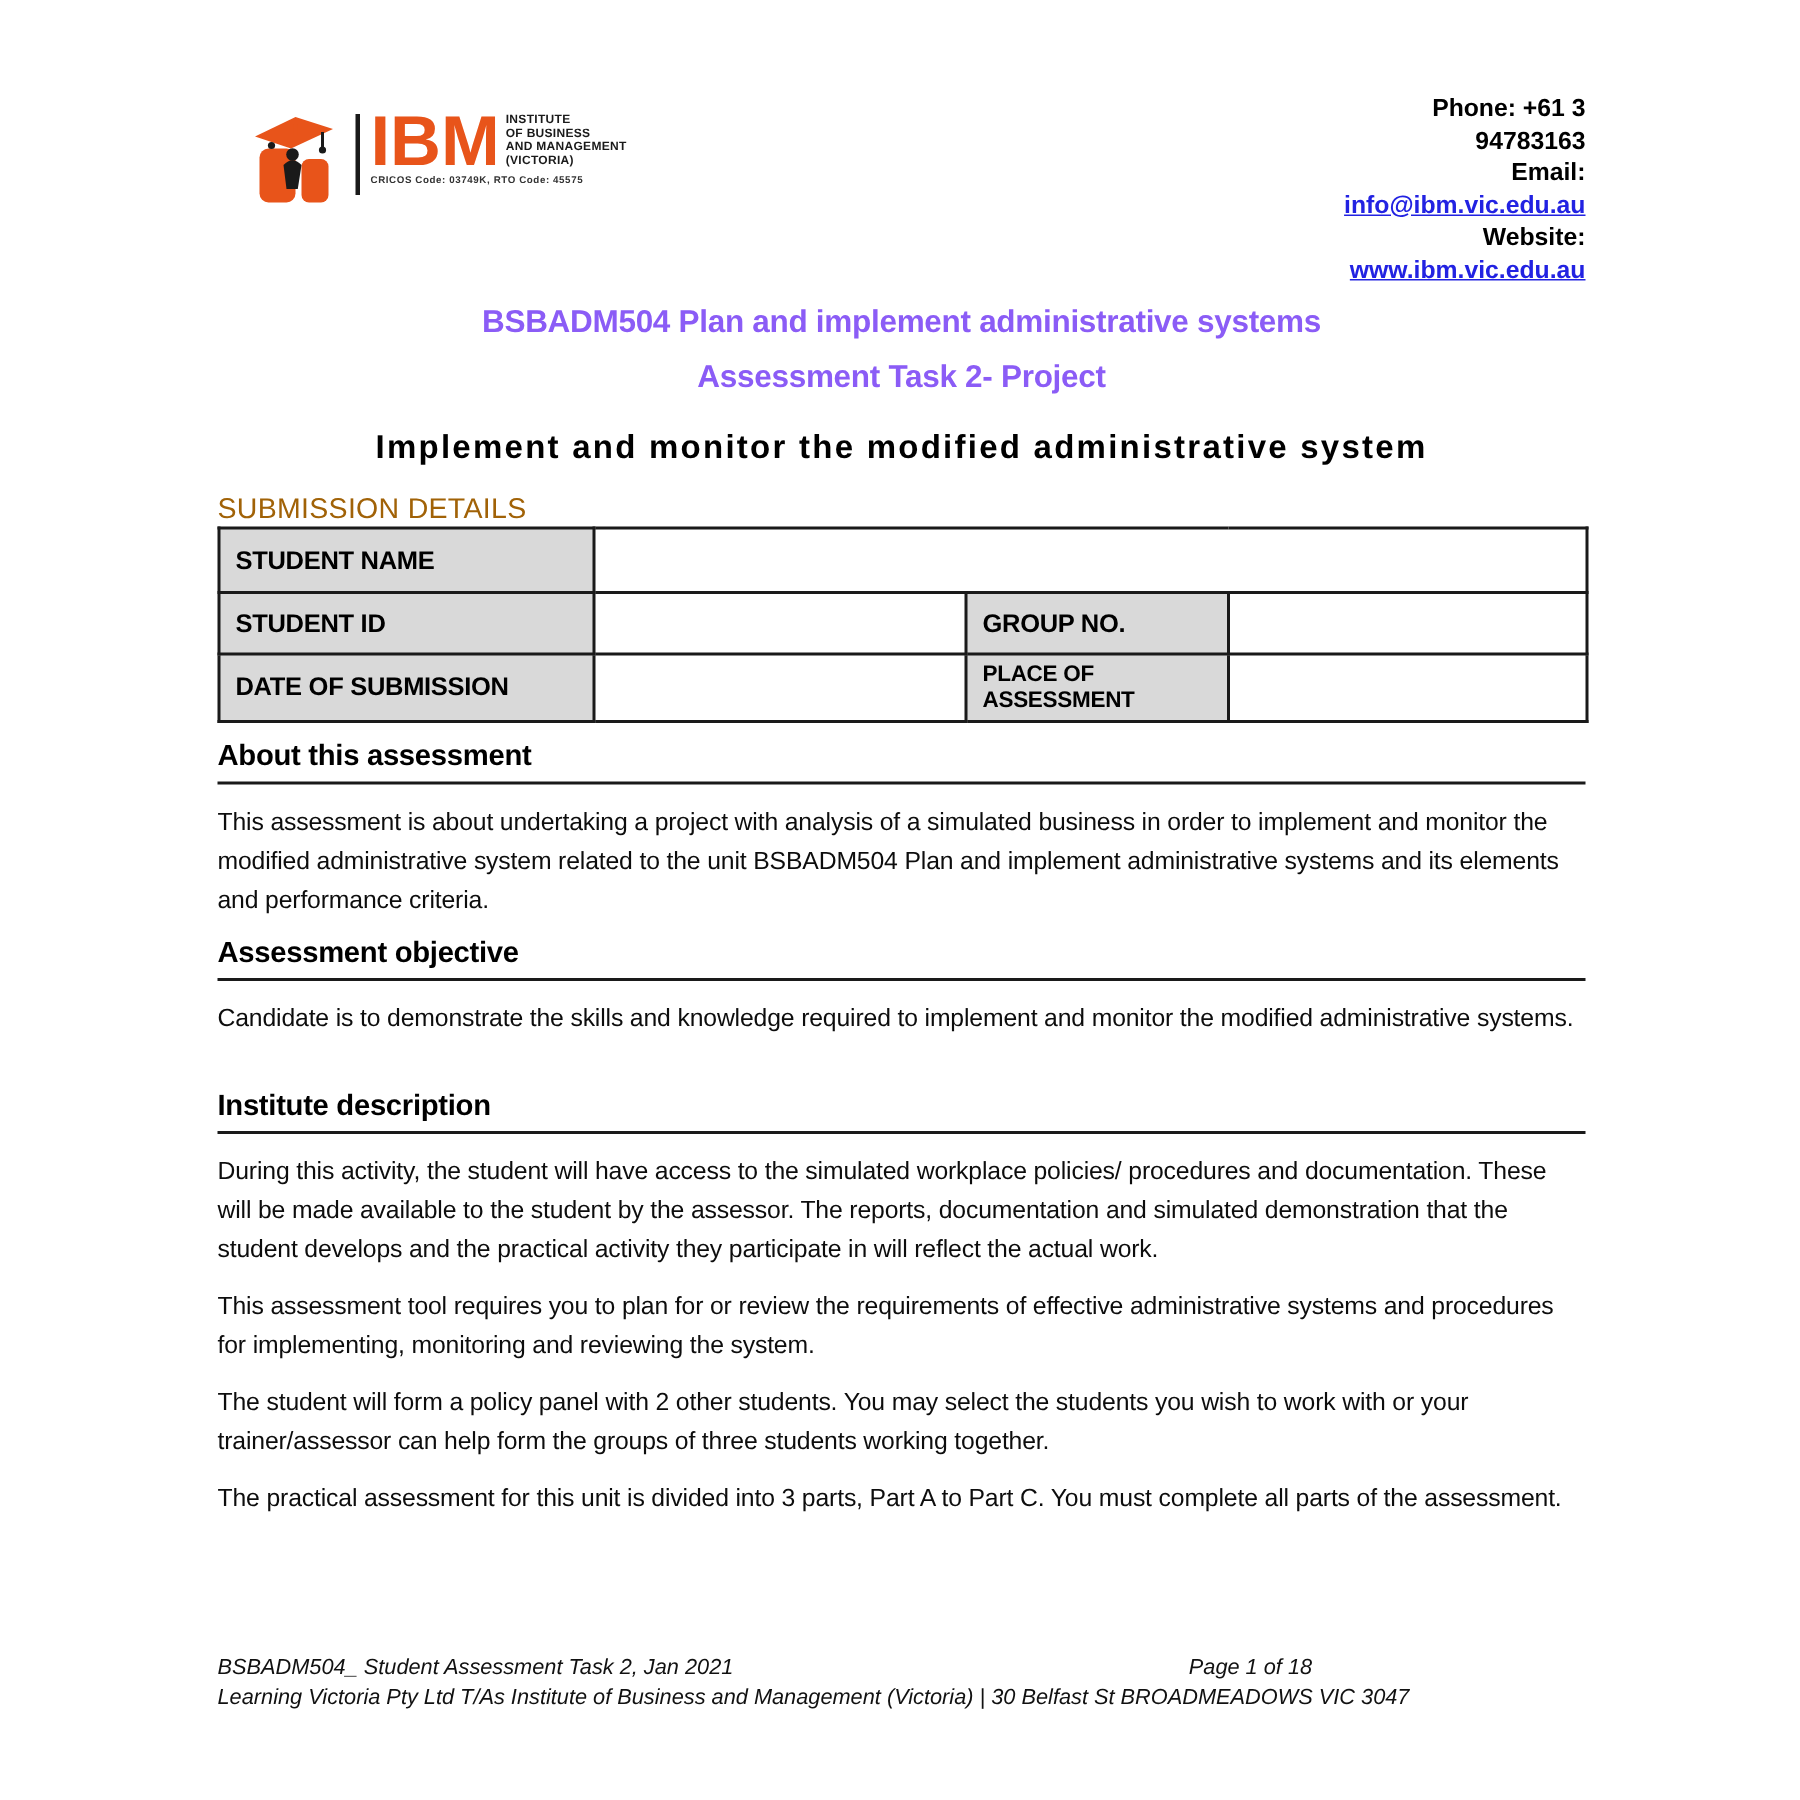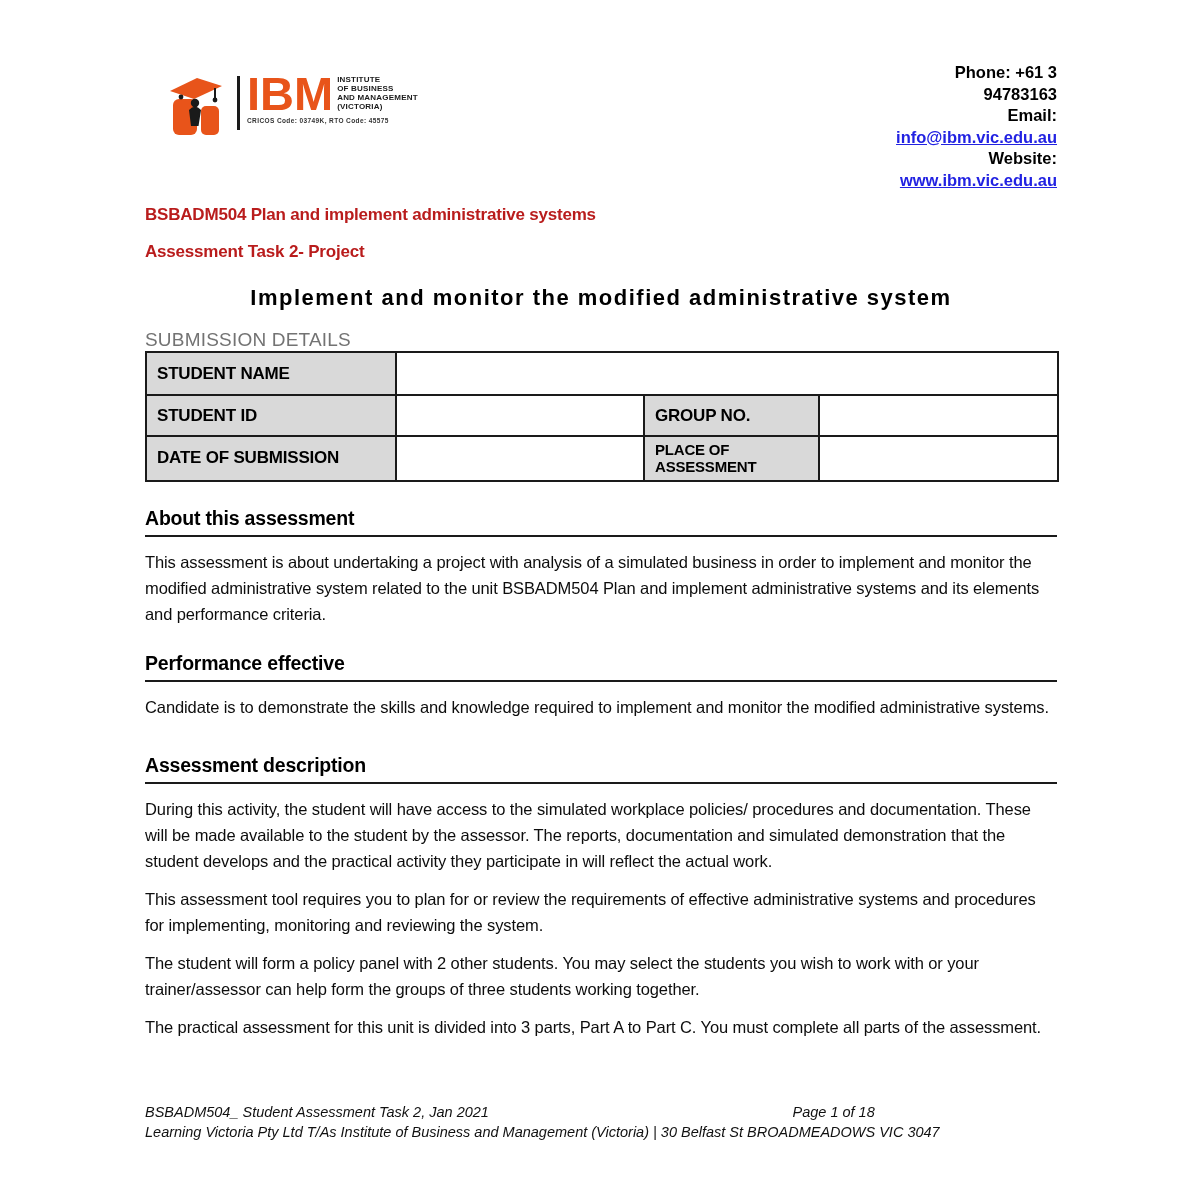--- a/index.html
+++ b/index.html
@@ -37,53 +37,53 @@
   
   .contact {
     position: absolute; right: 0; top: 62px;
     text-align: right; font-weight: 700; font-size: 16.5px; line-height: 21.5px;
     color: #000;
   }
   .contact a { color: #2222E2; text-decoration: underline; font-weight: 700; }
 
   
   .doc-title {
-    margin-top: 196px; text-align: left;
-    font-size: 17px; font-weight: 800; line-height: 37px; color: #b91c1c;
+    margin-top: 196px; text-align: center;
+    font-size: 21px; font-weight: 800; line-height: 37px; color: #8b5cf6;
     letter-spacing: -0.2px;
   }
   .doc-subtitle {
     margin: 13px auto 0 auto; width: 860px; text-align: center;
     font-size: 22px; font-weight: 800; line-height: 29px; color: #000;
     letter-spacing: 1.5px;
   }
 
   
   .submission-heading {
     margin-top: 17px;
-    font-size: 19px; font-weight: 400; letter-spacing: 0.2px; color: #737373;
+    font-size: 19px; font-weight: 400; letter-spacing: 0.2px; color: #a16207;
   }
   table.submission {
     margin-top: 0; width: 912px;
     border-collapse: collapse; table-layout: fixed;
   }
   table.submission td, table.submission th {
     border: 2px solid #1a1a1a; vertical-align: middle;
     padding: 4px 10px;
   }
   table.submission th {
     background: #D9D9D9; text-align: left;
     font-size: 17px; font-weight: 800; color: #000; letter-spacing: -0.2px;
   }
   table.submission th.small-label { font-size: 15px; line-height: 1.15; }
   tr.r1 { height: 43px; } tr.r2 { height: 41px; } tr.r3 { height: 38px; }
 
   
   .section-heading {
-    margin-top: 25px; padding-bottom: 5px;
+    margin-top: 11px; padding-bottom: 5px;
     font-size: 19.5px; font-weight: 800; color: #000; letter-spacing: -0.2px;
     border-bottom: 2px solid #1a1a1a;
   }
   .section-heading.gap-large { margin-top: 34px; }
   .section p {
     margin-top: 12px;
     font-size: 16.5px; line-height: 26px; color: #0d0d0d; letter-spacing: -0.1px;
   }
 
   
@@ -169,26 +169,26 @@
       </tr>
     </tbody>
       </table>
 
     <div class="section">
       <div class="section-heading">About this assessment</div>
       <p>This assessment is about undertaking a project with analysis of a simulated business in order to implement and monitor the modified administrative system related to the unit BSBADM504 Plan and implement administrative systems and its elements and performance criteria.</p>
     </div>
 
     <div class="section">
-      <div class="section-heading">Performance effective</div>
+      <div class="section-heading">Assessment objective</div>
       <p>Candidate is to demonstrate the skills and knowledge required to implement and monitor the modified administrative systems.</p>
     </div>
 
     <div class="section">
-      <div class="section-heading gap-large">Assessment description</div>
+      <div class="section-heading gap-large">Institute description</div>
       <p>During this activity, the student will have access to the simulated workplace policies/ procedures and documentation. These will be made available to the student by the assessor. The reports, documentation and simulated demonstration that the student develops and the practical activity they participate in will reflect the actual work.</p>
       <p>This assessment tool requires you to plan for or review the requirements of effective administrative systems and procedures for implementing, monitoring and reviewing the system.</p>
       <p>The student will form a policy panel with 2 other students. You may select the students you wish to work with or your trainer/assessor can help form the groups of three students working together.</p>
       <p>The practical assessment for this unit is divided into 3 parts, Part A to Part C. You must complete all parts of the assessment.</p>
     </div>
 
   </div>
 
   <div class="footer">
     <div class="footer-line1">

